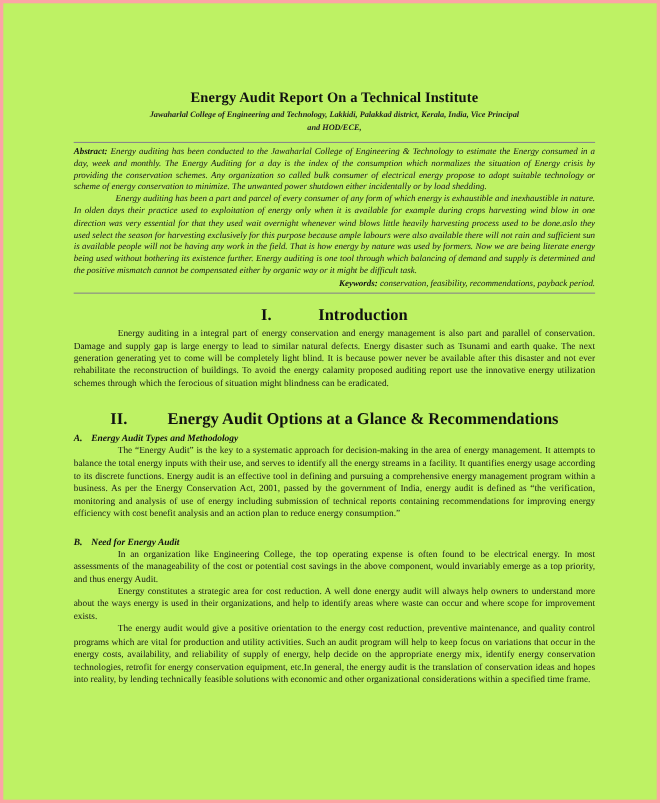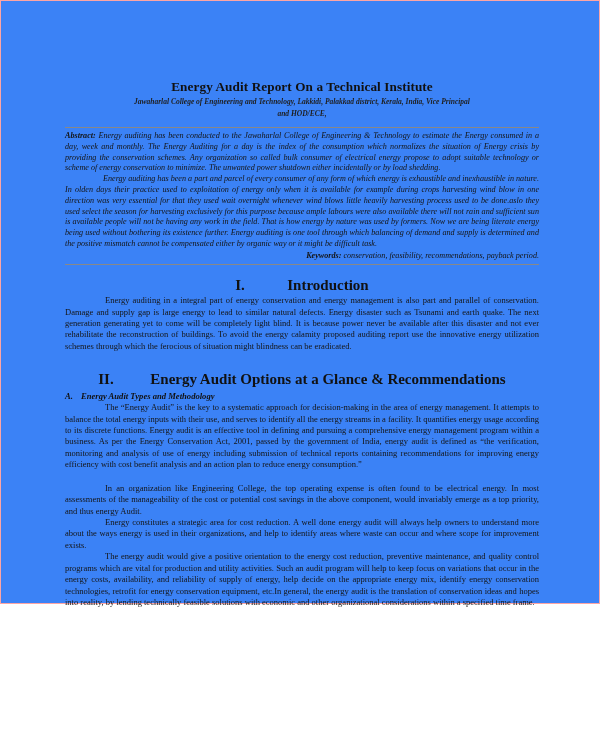--- a/index.html
+++ b/index.html
@@ -10,24 +10,24 @@
   body {
     width: 600px;
     height: 730px;
     overflow: hidden;
     font-family: "Liberation Serif", serif;
     color: #1a1a1a;
   }
   .page {
     position: relative;
     width: 600px;
-    height: 604px;
+    height: 730px;
     box-sizing: border-box;
-    background: #3b82f6;
-    border: 1px solid #fca5a5;
+    background: #bef264;
+    border: 3px solid #fca5a5;
   }
   .sheet {
     position: absolute;
     left: 64px;
     top: 0;
     width: 474px;
     box-sizing: border-box;
   }
 
   .doc-title {
@@ -177,19 +177,22 @@
     </h2>
 
     <h3 class="sub-heading">
       <span class="lbl">A.</span><span>Energy Audit Types and Methodology</span>
     </h3>
 
     <p class="body-para indent">The “Energy Audit” is the key to a systematic approach for decision-making in the area of energy management. It attempts to balance the total energy inputs with their use, and serves to identify all the energy streams in a facility. It quantifies energy usage according to its discrete functions. Energy audit is an effective tool in defining and pursuing a comprehensive energy management program within a business. As per the Energy Conservation Act, 2001, passed by the government of India, energy audit is defined as “the verification, monitoring and analysis of use of energy including submission of technical reports containing recommendations for improving energy efficiency with cost benefit analysis and an action plan to reduce energy consumption.”</p>
 
     <div class="spacer-md"></div>
 
+    <h3 class="sub-heading">
+      <span class="lbl">B.</span><span>Need for Energy Audit</span>
+    </h3>
 
     <p class="body-para indent">In an organization like Engineering College, the top operating expense is often found to be electrical energy. In most assessments of the manageability of the cost or potential cost savings in the above component, would invariably emerge as a top priority, and thus energy Audit.</p>
     <p class="body-para indent tight">Energy constitutes a strategic area for cost reduction. A well done energy audit will always help owners to understand more about the ways energy is used in their organizations, and help to identify areas where waste can occur and where scope for improvement exists.</p>
     <p class="body-para indent tight">The energy audit would give a positive orientation to the energy cost reduction, preventive maintenance, and quality control programs which are vital for production and utility activities. Such an audit program will help to keep focus on variations that occur in the energy costs, availability, and reliability of supply of energy, help decide on the appropriate energy mix, identify energy conservation technologies, retrofit for energy conservation equipment, etc.In general, the energy audit is the translation of conservation ideas and hopes into reality, by lending technically feasible solutions with economic and other organizational considerations within a specified time frame.</p>
 
   </div>
 </div>
 
 </body></html>

